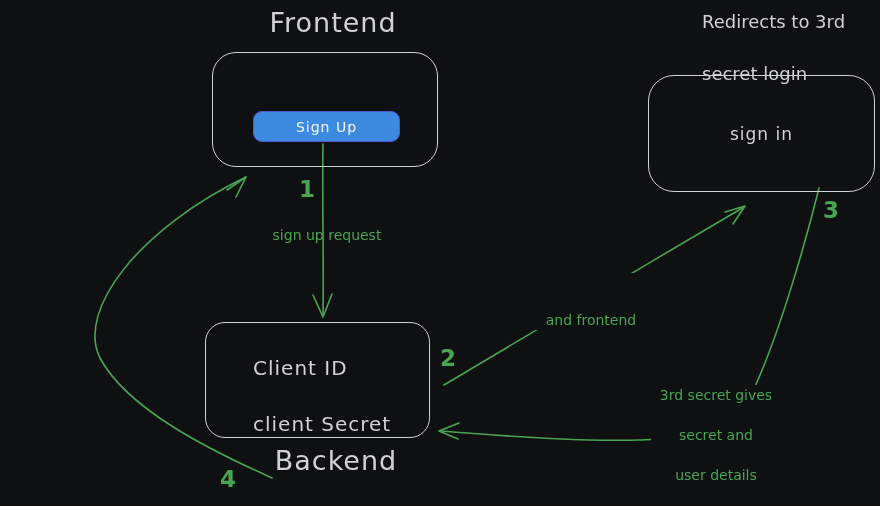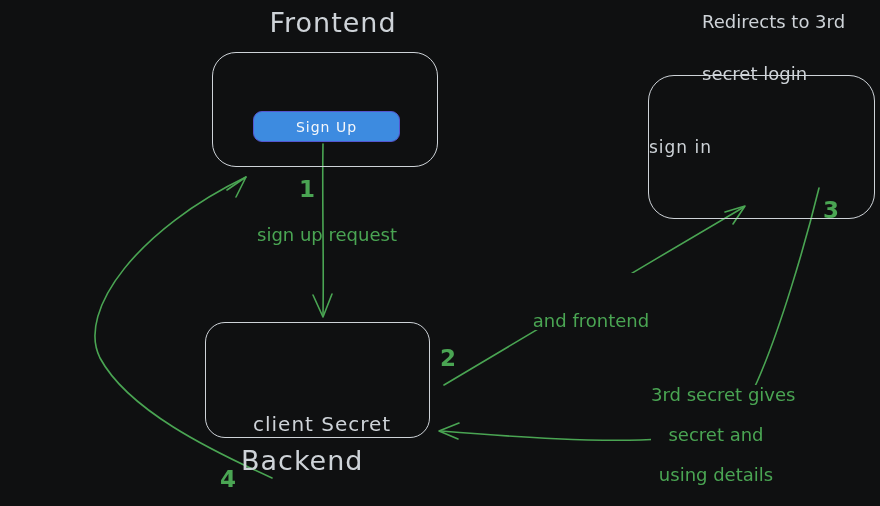--- a/index.html
+++ b/index.html
@@ -8,38 +8,38 @@
   }
   *{margin:0;padding:0;box-sizing:border-box;}
   html,body{width:880px;height:506px;overflow:hidden;}
   body{background:var(--bg);font-family:"DejaVu Sans",sans-serif;}
   .canvas{position:relative;width:880px;height:506px;background:var(--bg);}
   svg.arrows{position:absolute;left:0;top:0;z-index:1;}
   svg.arrows path{fill:none;stroke:var(--green);stroke-width:1.6;stroke-linecap:round;stroke-linejoin:round;}
   .node{position:absolute;border:1.6px solid var(--ink);background:transparent;z-index:2;}
   .frontend-box{left:212px;top:52px;width:226px;height:115px;border-radius:24px;}
   .backend-box{left:205px;top:322px;width:225px;height:116px;border-radius:20px;}
-  .signin-box{left:648px;top:75px;width:227px;height:144px;border-radius:26px;display:flex;align-items:center;}
+  .signin-box{left:648px;top:75px;width:227px;height:117px;border-radius:26px;display:flex;align-items:center;justify-content:center;}
   .signin-label{color:var(--ink);font-size:17px;letter-spacing:1px;}
   .signup-btn{position:absolute;left:253px;top:111px;width:147px;height:31px;z-index:3;
     background:var(--btn-fill);border:1.6px solid var(--btn-border);border-radius:9px;
     color:#f5f7fa;font-size:14px;display:flex;align-items:center;justify-content:center;letter-spacing:1px;cursor:pointer;}
   .txt{position:absolute;z-index:4;color:var(--ink);white-space:pre;}
   .title{font-size:27px;letter-spacing:1px;}
   .frontend-title{left:220px;top:7px;width:226px;text-align:center;}
-  .backend-title{left:241px;top:445px;width:150px;text-align:left;}
+  .backend-title{left:261px;top:445px;width:150px;text-align:center;}
   .redirects-title{left:666px;top:9px;font-size:18px;line-height:26px;margin-left:36px;}
   .creds{left:253px;top:354px;font-size:20px;line-height:28px;letter-spacing:1px;}
   .green-txt{color:var(--green);}
   .stepnum{font-size:23px;font-weight:bold;}
   .step1{left:299px;top:176px;}
   .step2{left:440px;top:345px;}
   .step3{left:823px;top:197px;}
   .step4{left:220px;top:466px;}
-  .alabel{font-size:18px;line-height:20px;text-align:center;}
+  .alabel{font-size:14px;line-height:20px;text-align:center;}
   .lbl-signup-request{left:247px;top:225px;width:160px;}
   .lbl-generate{left:459px;top:273px;width:264px;background:var(--bg);line-height:19px;}
   .lbl-redirects{left:4px;top:329px;width:168px;background:var(--bg);}
   .lbl-tokens{left:651px;top:385px;width:130px;background:var(--bg);}
 </style>
 </head>
 <body>
 
 <div class="canvas">
 
@@ -74,33 +74,33 @@
 
   <div class="signup-btn">
     <span>Sign Up</span>
   </div>
 
   <div class="txt title frontend-title">Frontend</div>
 
   <div class="txt redirects-title"><span>Redirects to 3rd</span><br>
 <span>secret login</span></div>
 
-  <div class="txt creds"><br>
+  <div class="txt creds"><span>Client ID</span><br>
 <span>client Secret</span></div>
 
   <div class="txt title backend-title">Backend</div>
 
   <div class="txt green-txt stepnum step1">1</div>
   <div class="txt green-txt stepnum step2">2</div>
   <div class="txt green-txt stepnum step3">3</div>
   <div class="txt green-txt stepnum step4">4</div>
 
   <div class="txt green-txt alabel lbl-signup-request">sign up request</div>
 
   <div class="txt green-txt alabel lbl-generate"><br>
 <span>and frontend</span></div>
 
 
   <div class="txt green-txt alabel lbl-tokens"><span>3rd secret gives</span><br>
 <span>secret and</span><br>
-<span>using details</span></div>
+<span>user details</span></div>
 
 </div>
 
 </body></html>

